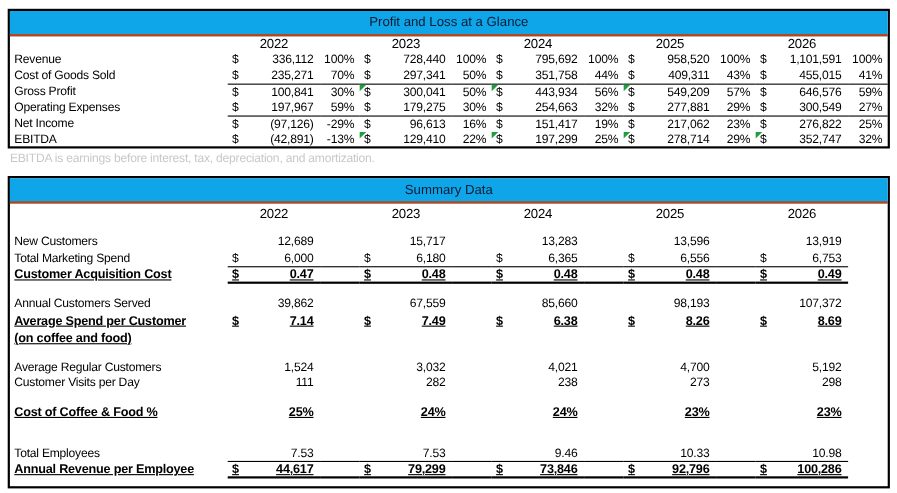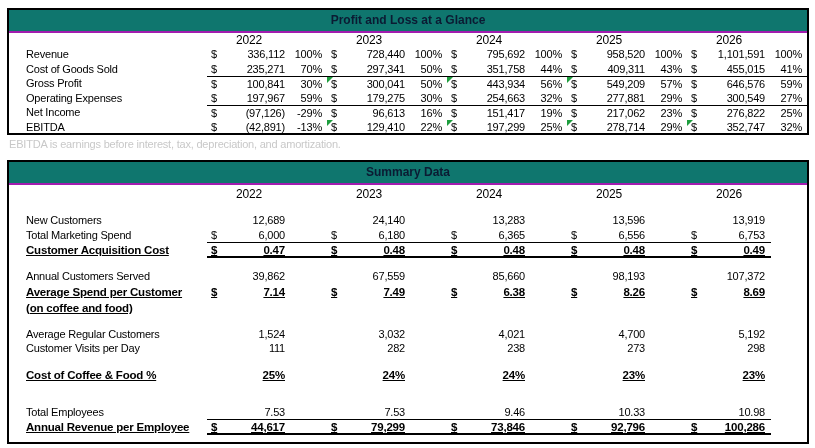--- a/index.html
+++ b/index.html
@@ -10,32 +10,32 @@
     font-size:11px; letter-spacing:-0.2px;
   }
   .tbl {
     position:absolute; left:7px; width:802px;
     border:2px solid #000; background:#fff;
   }
   #pnl-table { top:8px; height:127px; }
   #summary-table { top:160px; height:284px; }
   .tbl-title {
     height:23px; line-height:21px; text-align:center;
-    background:#0f766e; color:#0B1B33;
-    font-weight:bold; font-size:12px; letter-spacing:0;
-    border-bottom:2px solid #a21caf;
+    background:#0ea5e9; color:#0B1B33;
+    font-weight:normal; font-size:12px; letter-spacing:0;
+    border-bottom:2px solid #c2410c;
   }
   .tbl-body { width:100%; }
   .row {
     display:grid;
     grid-template-columns:198px repeat(4, 84px 36px) 84px 36px;
     align-items:stretch;
   }
   .cell { display:flex; align-items:center; min-width:0; }
-  .cell.label { padding-left:17px; }
+  .cell.label { padding-left:4px; }
   .cell.val { position:relative; padding:0 6px 0 4px; }
   .cell.val .num { margin-left:auto; }
   .cell.pct { justify-content:flex-end; padding-right:5px; }
   .cell.year { justify-content:center; font-weight:normal; font-size:12px; }
   
   #pnl-body .row { height:14.5px; }
   #pnl-body .row.years { height:14px; }
   #summary-body .row { height:14.5px; }
   #summary-body .row.years { height:17px; }
   #summary-body .row.tall { height:16px;text-decoration:underline; }
@@ -274,21 +274,21 @@
           <div class="cell pct tail"></div>
         </div>
         <div class="blankrow"></div>
         <div class="row data">
           <div class="cell label">New Customers</div>
           <div class="cell val">
             <span class="num">12,689</span>
           </div>
           <div class="cell pct"></div>
           <div class="cell val">
-            <span class="num">24,140</span>
+            <span class="num">15,717</span>
           </div>
           <div class="cell pct"></div>
           <div class="cell val">
             <span class="num">13,283</span>
           </div>
           <div class="cell pct"></div>
           <div class="cell val">
             <span class="num">13,596</span>
           </div>
           <div class="cell pct"></div>

